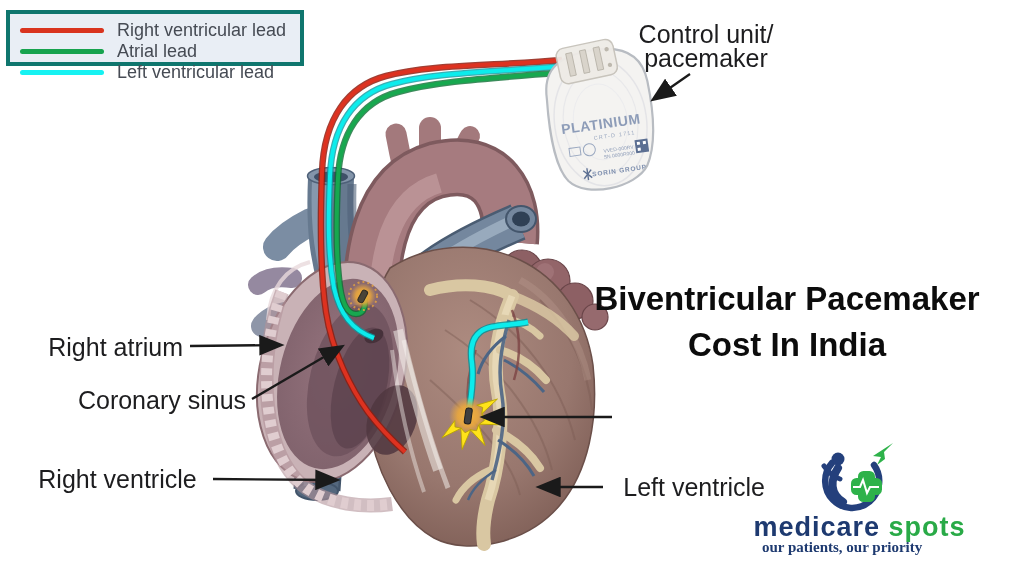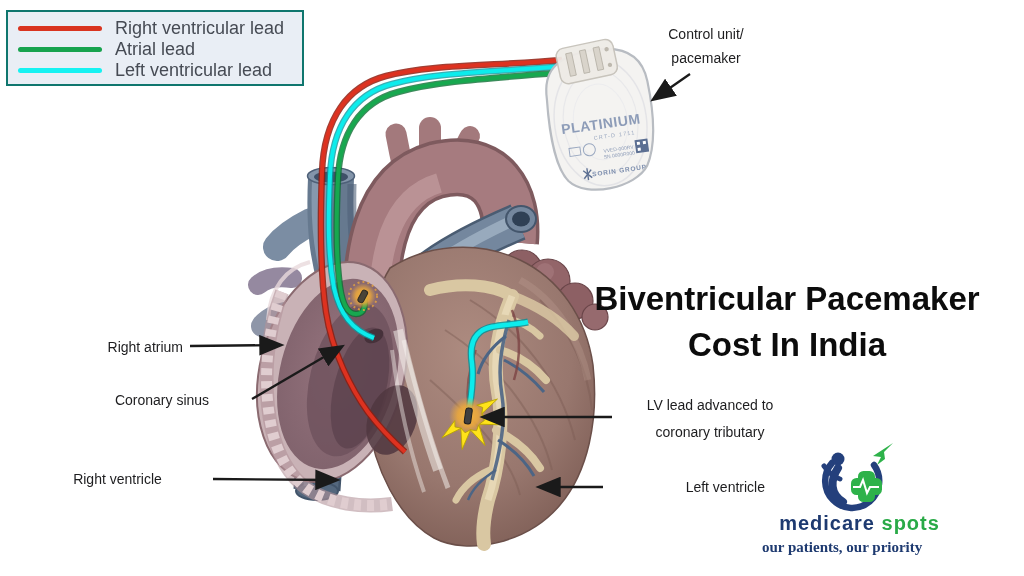--- a/index.html
+++ b/index.html
@@ -1,46 +1,46 @@
 <!DOCTYPE html>
 <html><head>
 <meta charset="utf-8">
 <style>
   html,body{margin:0;padding:0;background:#fff;}
   #stage{position:relative;width:1024px;height:576px;background:#ffffff;overflow:hidden;
          font-family:"Liberation Sans",sans-serif;}
   #art{position:absolute;left:0;top:0;width:1024px;height:576px;}
 
   
-  .legend{position:absolute;left:6px;top:10px;width:298px;height:76px;background:#e9eef5;
-          border:2px solid #0f766e;box-sizing:border-box;padding:6px 0 0 10px;}
+  .legend{position:absolute;left:6px;top:10px;width:298px;height:56px;background:#e9eef5;
+          border:4px solid #0f766e;box-sizing:border-box;padding:6px 0 0 10px;}
   .legend-row{display:flex;align-items:center;height:21px;}
   .swatch{width:84px;height:5px;border-radius:3px;margin-right:13px;flex:0 0 auto;}
   .swatch-rv{background:#d9341f;}
   .swatch-a{background:#17a34e;}
   .swatch-lv{background:#16f2f2;}
   .legend-label{font-size:18px;color:#464b54;white-space:nowrap;}
 
   
-  .ann{position:absolute;color:#1d1d1f;font-size:14px;line-height:23px;white-space:nowrap;}
+  .ann{position:absolute;color:#1d1d1f;font-size:25px;line-height:23px;white-space:nowrap;}
   .ann .l{display:block;}
   .ctrl{left:636px;top:22px;width:140px;text-align:center;line-height:24px;}
   .ra{left:28px;top:336px;width:155px;text-align:right;}
   .lvin{left:52px;top:388px;width:220px;text-align:center;line-height:25px;}
   .rv{left:28px;top:468px;width:179px;text-align:center;}
   .lvadv{left:600px;top:392px;width:220px;text-align:center;line-height:27px;}
   .lvent{left:605px;top:476px;width:160px;text-align:right;}
 
   
   .title{position:absolute;left:575px;top:232px;width:424px;text-align:center;
          font-weight:bold;font-size:33px;line-height:46px;color:#0c0c0c;margin-top:44px;}
 
   
   .brand-name{position:absolute;left:752px;top:512px;width:215px;text-align:center;
-              font-weight:bold;font-size:20px;letter-spacing:1px;color:#1e3a70;}
+              font-weight:bold;font-size:27px;letter-spacing:1px;color:#1e3a70;}
   .brand-name .green{color:#29aa47;}
   .brand-tag{position:absolute;left:762px;top:539px;width:195px;text-align:left;
              font-family:"Liberation Serif",serif;font-weight:bold;font-size:15px;color:#1e3a70;}
 </style>
 </head>
 <body>
 
 <div id="stage">
 
   <svg id="art" viewBox="0 0 1024 576" aria-hidden="true">
@@ -268,24 +268,20 @@
 
   <div class="ann ctrl">
     <span class="l">Control unit/</span>
     <span class="l">pacemaker</span>
   </div>
   <div class="ann ra">Right atrium</div>
   <div class="ann lvin">
     <span class="l">Coronary sinus</span>
   </div>
   <div class="ann rv">Right ventricle</div>
-  <div class="ann lvadv">
-    <span class="l">LV lead advanced to</span>
-    <span class="l">coronary tributary</span>
-  </div>
   <div class="ann lvent">Left ventricle</div>
 
   <div class="title">
     <div>Biventricular Pacemaker</div>
     <div>Cost In India</div>
   </div>
 
   <div class="brand-name"><span>medicare</span> <span class="green">spots</span></div>
   <div class="brand-tag">our patients, our priority</div>
 

